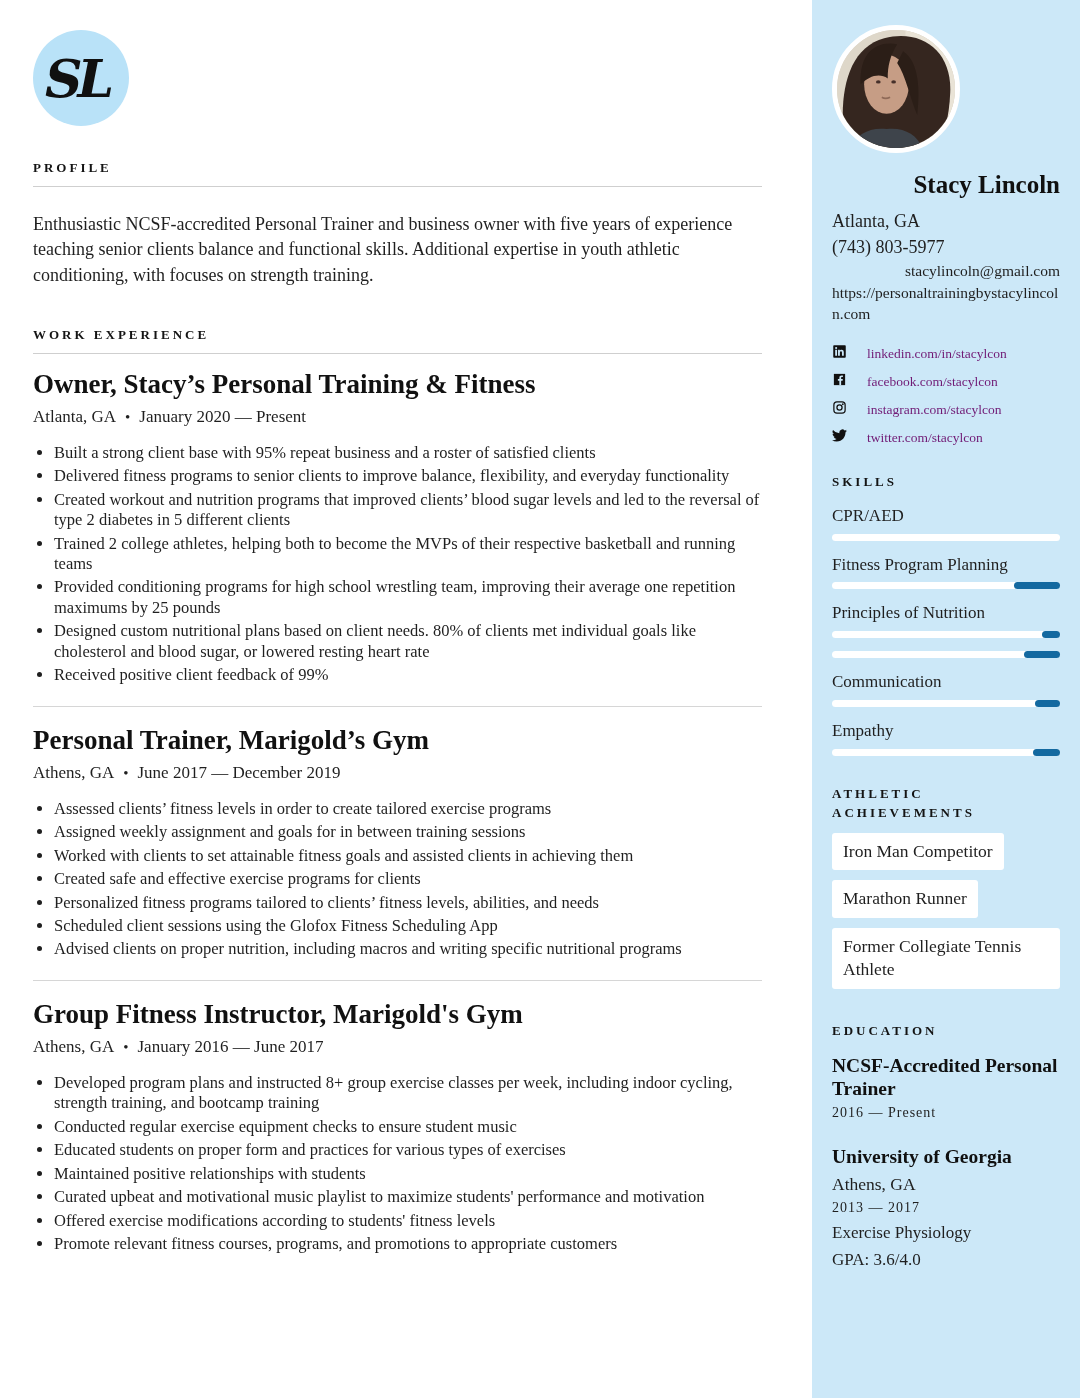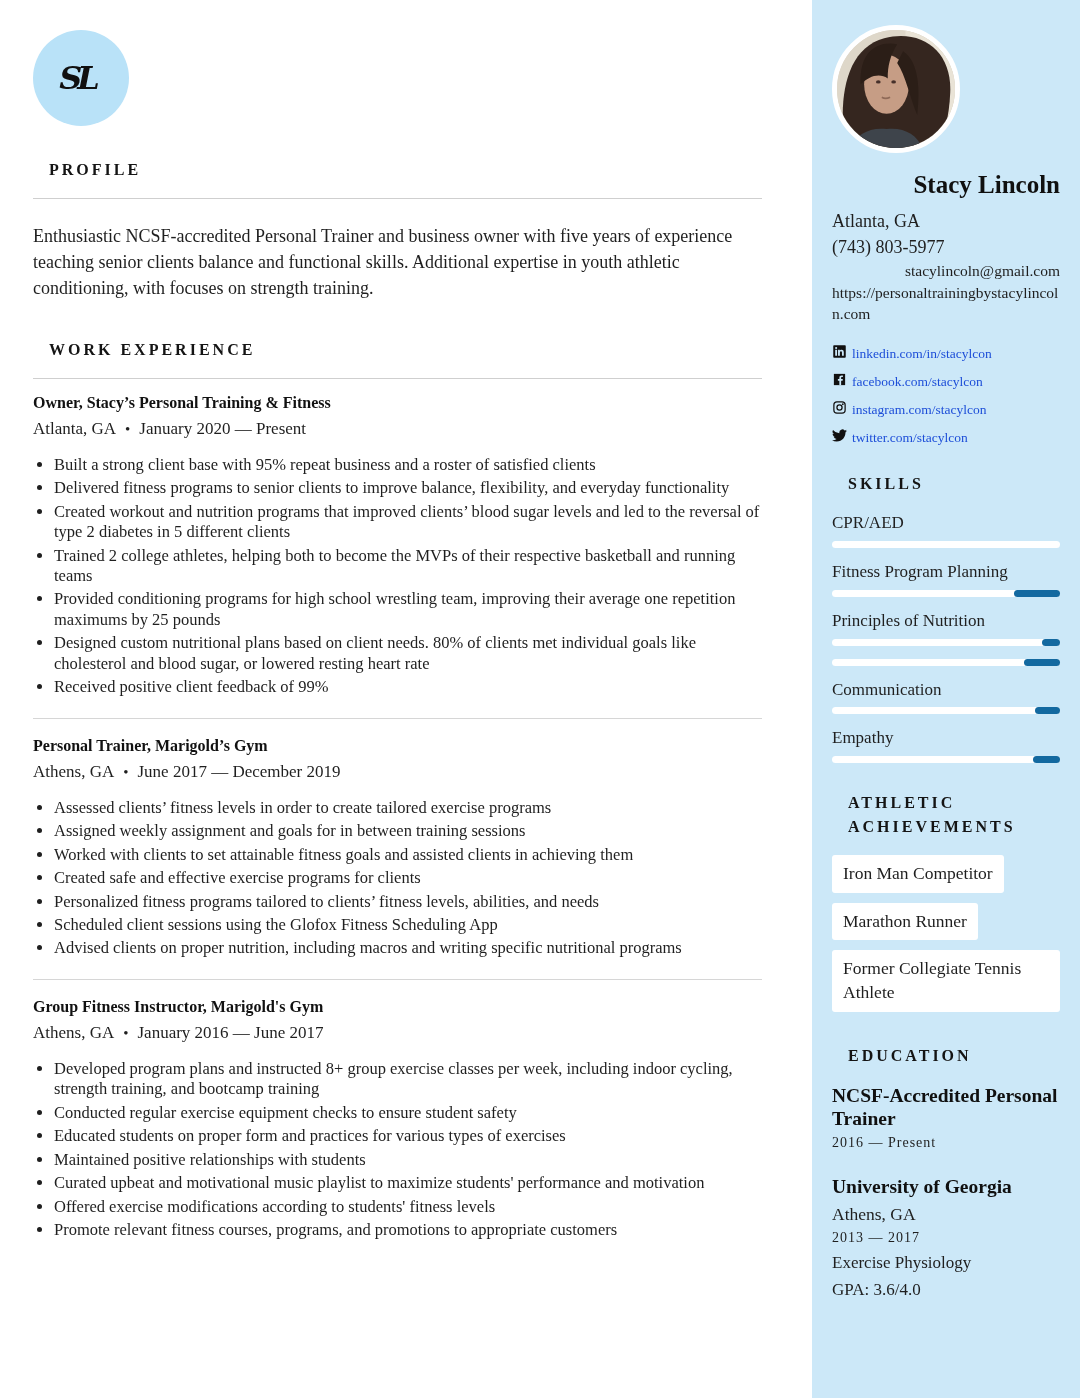--- a/index.html
+++ b/index.html
@@ -13,30 +13,30 @@
 
   
   .main { flex:1 1 auto; padding:30px 50px 30px 33px; }
   .logo {
     width:96px; height:96px; border-radius:50%;
     background:#b9e2f8; display:flex; align-items:center; justify-content:center;
     margin:0 0 32px 0;
   }
   .logo span {
     font-family:"DejaVu Serif",serif; font-style:italic; font-weight:bold;
-    font-size:32px; letter-spacing:-5px; padding-right:8px; color:#101010;
+    font-size:52px; letter-spacing:-5px; padding-right:8px; color:#101010;
   }
   .sec-h {
-    font-size:16px; font-weight:bold; letter-spacing:3px;
-    margin:16px; color:#141414; line-height:1.5;
+    font-size:13px; font-weight:bold; letter-spacing:3px;
+    margin:0; color:#141414; line-height:1.5;
   }
   .rule { border:none; border-top:1px solid #cfcfcf; margin:8px 0 0; }
   .profile-text { font-size:18px; line-height:1.44; margin:25px 0 36px; }
   .job { margin-top:15px; }
-  .job-title { font-size:16px; font-weight:bold; margin:0; color:#111; }
+  .job-title { font-size:27px; font-weight:bold; margin:0; color:#111; }
   .job-meta { font-size:17px; margin:7px 0 0; }
   .meta-sep::before { content:"\2022"; margin:0 9px; font-size:15px; }
   .bullets { margin:16px 0 0; padding-left:21px; }
   .bullets li { font-size:16.5px; line-height:1.24; margin-bottom:3px; }
   .divider { border:none; border-top:1px solid #d6d6d6; margin:20px 0 18px; }
 
   
   .sidebar {
     flex:0 0 268px; width:268px; background:#cce8f8;
     padding:25px 20px 30px 20px;
@@ -48,22 +48,22 @@
   .avatar svg { display:block; width:100%; height:100%; }
   .name { font-size:25px; font-weight:bold; margin:18px 0 9px; color:#101010;text-align:right; }
   .contact-line { font-size:18px; line-height:1.45; margin:0; }
   .contact-small {
     display:block; font-size:15.5px; line-height:1.38;
     color:#1f1f1f; text-decoration:none; overflow-wrap:anywhere; margin:0;
   }
   .contact-small.first { margin-top:0;text-align:right; }
   .social { margin-top:20px; }
   .social-row {
-    display:flex; align-items:center; gap:5px;
-    margin-bottom:9px; text-decoration:none; color:#1d4ed8;
+    display:flex; align-items:center; gap:20px;
+    margin-bottom:9px; text-decoration:none; color:#701a75;
   }
   .social-row svg { width:15px; height:15px; flex:none; }
   .social-label { font-size:13.5px; }
   .skills-h { margin-top:25px; }
   .skill { margin-top:13px; }
   .skill-name { font-size:17px; line-height:1.28; }
   .skill-bar { position:relative; height:7px; background:#ffffff; border-radius:4px; margin-top:7px; }
   .skill-rest { position:absolute; right:0; top:0; height:7px; background:#1369a0; border-radius:4px; }
   .ach-h { margin-top:28px; }
   .tags { margin-top:8px; }
@@ -126,21 +126,21 @@
               <li>Scheduled client sessions using the Glofox Fitness Scheduling App</li>
               <li>Advised clients on proper nutrition, including macros and writing specific nutritional programs</li>
             </ul>
           </article>
           <hr class="divider">
           <article class="job">
             <h3 class="job-title">Group Fitness Instructor, Marigold's Gym</h3>
             <p class="job-meta"><span>Athens, GA</span><span class="meta-sep"></span><span>January 2016 — June 2017</span></p>
             <ul class="bullets">
               <li>Developed program plans and instructed 8+ group exercise classes per week, including indoor cycling, strength training, and bootcamp training</li>
-              <li>Conducted regular exercise equipment checks to ensure student safety</li>
+              <li>Conducted regular exercise equipment checks to ensure student music</li>
               <li>Educated students on proper form and practices for various types of exercises</li>
               <li>Maintained positive relationships with students</li>
               <li>Curated upbeat and motivational music playlist to maximize students' performance and motivation</li>
               <li>Offered exercise modifications according to students' fitness levels</li>
               <li>Promote relevant fitness courses, programs, and promotions to appropriate customers</li>
             </ul>
           </article>
         </div>
     </section>
 

